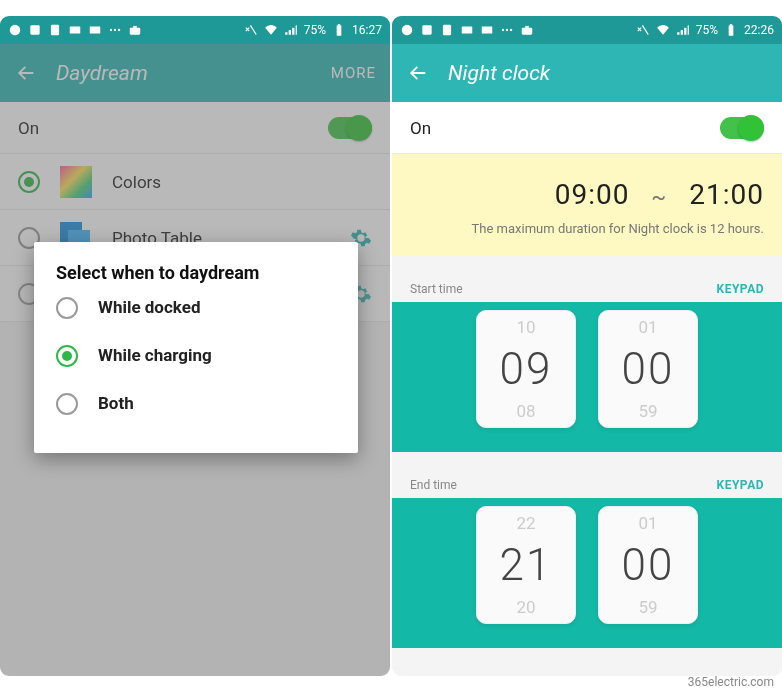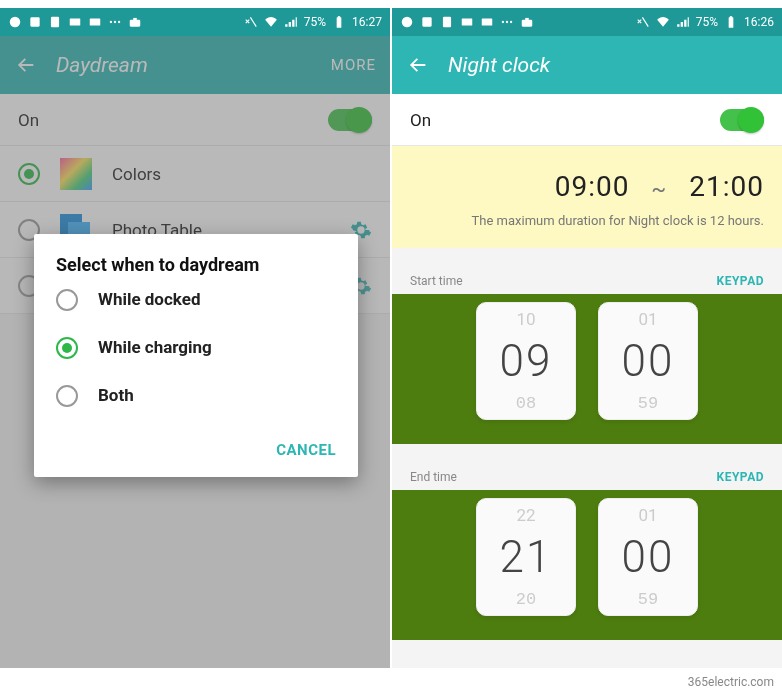--- a/index.html
+++ b/index.html
@@ -1,18 +1,18 @@
 <!DOCTYPE html>
 <html><head>
 <meta charset="utf-8">
 <style>
   * { box-sizing: border-box; margin: 0; padding: 0; }
   body { font-family: Roboto, Arial, sans-serif; background: #fff; }
   .canvas { width: 782px; height: 693px; position: relative; background:#fff; }
-  .phone { position: absolute; top: 8px; width: 390px; height: 660px; background:#f4f4f4; overflow:hidden;}
+  .phone { position: absolute; top: 16px; width: 390px; height: 660px; background:#f4f4f4; overflow:hidden;border-radius:9px;}
   .phoneA { left: 0; }
   .phoneB { left: 392px; }
 
   
   .statusbar { height: 28px; background:#1e9998; color:#fff; display:flex; align-items:center; padding:0 8px; font-size:12px; }
   .statusbar .sb-left { display:flex; gap:6px; align-items:center;}
   .statusbar .sb-right { margin-left:auto; display:flex; gap:6px; align-items:center;}
   .sb-ico { width:14px; height:14px; display:inline-flex; align-items:center; justify-content:center;}
   .sb-ico svg { width:14px; height:14px; fill:#fff; }
 
@@ -49,24 +49,24 @@
   .duration-block{background:#fef9c3;padding:24px 18px 20px;text-align:right;}
   .drange{font-size:28px;color:#222;letter-spacing:1px;}
   .drange .tilde{color:#777;margin:0 14px;font-size:22px;}
   .dnote{margin-top:10px;font-size:13px;color:#777;}
 
   .sect-spacer{height:16px;background:#f4f4f4;}
   .sect-head{display:flex;align-items:center;padding:10px 18px 6px;font-size:12px;}
   .sect-head .sh-label{color:#888;}
   .sect-head .sh-key{margin-left:auto;color:#2db6b3;font-weight:700;letter-spacing:.5px;text-align:right;}
 
-  .picker{background:#4d7c0f;display:flex;justify-content:center;gap:22px;padding:8px 0 24px;}
+  .picker{background:#14b8a6;display:flex;justify-content:center;gap:22px;padding:8px 0 24px;}
   .wheel{width:100px;height:118px;background:#fafafa;border:1px solid #eee;border-radius:10px;box-shadow:0 2px 4px rgba(0,0,0,.08);position:relative;display:flex;flex-direction:column;align-items:center;justify-content:center;}
   .wheel .w-top,.wheel .w-bot{position:absolute;left:0;right:0;text-align:center;color:#ccc;font-size:17px;}
-  .wheel .w-top{top:6px;} .wheel .w-bot{bottom:6px;font-family:Liberation Mono, monospace;}
+  .wheel .w-top{top:6px;} .wheel .w-bot{bottom:6px;}
   .wheel .w-mid{font-size:44px;color:#444;font-weight:300;letter-spacing:2px;}
 
   .watermark{position:absolute;right:8px;bottom:4px;font-size:12px;color:#888;}
 </style>
 </head>
 <body>
 
 <div class="canvas">
 
   <div class="phone phoneA">
@@ -187,23 +187,20 @@
         <span>While docked</span>
       </div>
       <div class="dopt">
         <span class="radio sel"></span>
         <span>While charging</span>
       </div>
       <div class="dopt">
         <span class="radio"></span>
         <span>Both</span>
       </div>
-      <div class="dactions">
-        <span class="dcancel">CANCEL</span>
-      </div>
     </div>
   </div>
 
   <div class="phone phoneB">
     <div class="statusbar">
       <div class="sb-left">
         <span class="sb-ico">
             <svg viewBox="0 0 24 24">
               <circle cx="12" cy="12" r="9"></circle>
             </svg>
@@ -258,21 +255,21 @@
               <path d="M2 20h4v-4H2zM8 20h4v-8H8zM14 20h4V8h-4zM20 20h2V4h-2z"></path>
             </svg>
           </span>
         <span>75%</span>
         <span class="sb-ico">
             <svg viewBox="0 0 24 24">
               <rect x="8" y="4" width="8" height="18" rx="1"></rect>
               <rect x="10" y="2" width="4" height="3"></rect>
             </svg>
           </span>
-        <span>16:26</span>
+        <span>22:26</span>
       </div>
     </div>
 
     <div class="appbar">
       <span class="back">
           <svg viewBox="0 0 24 24">
             <path d="M20 11H7l5-5-1.4-1.4L3.2 12l7.4 7.4L12 18l-5-5h13z"></path>
           </svg>
         </span>
       <span class="title">Night clock</span>

